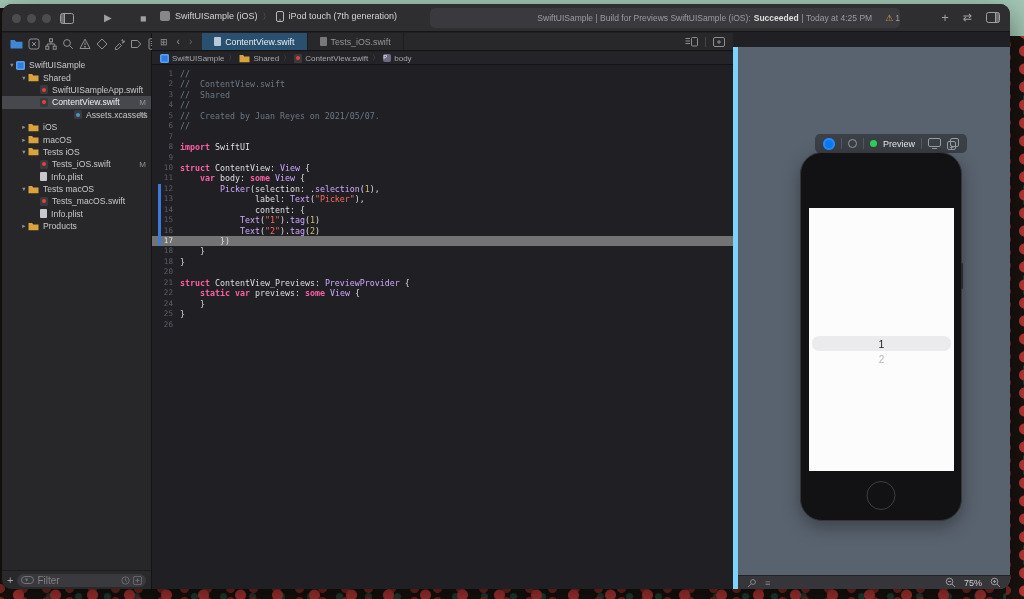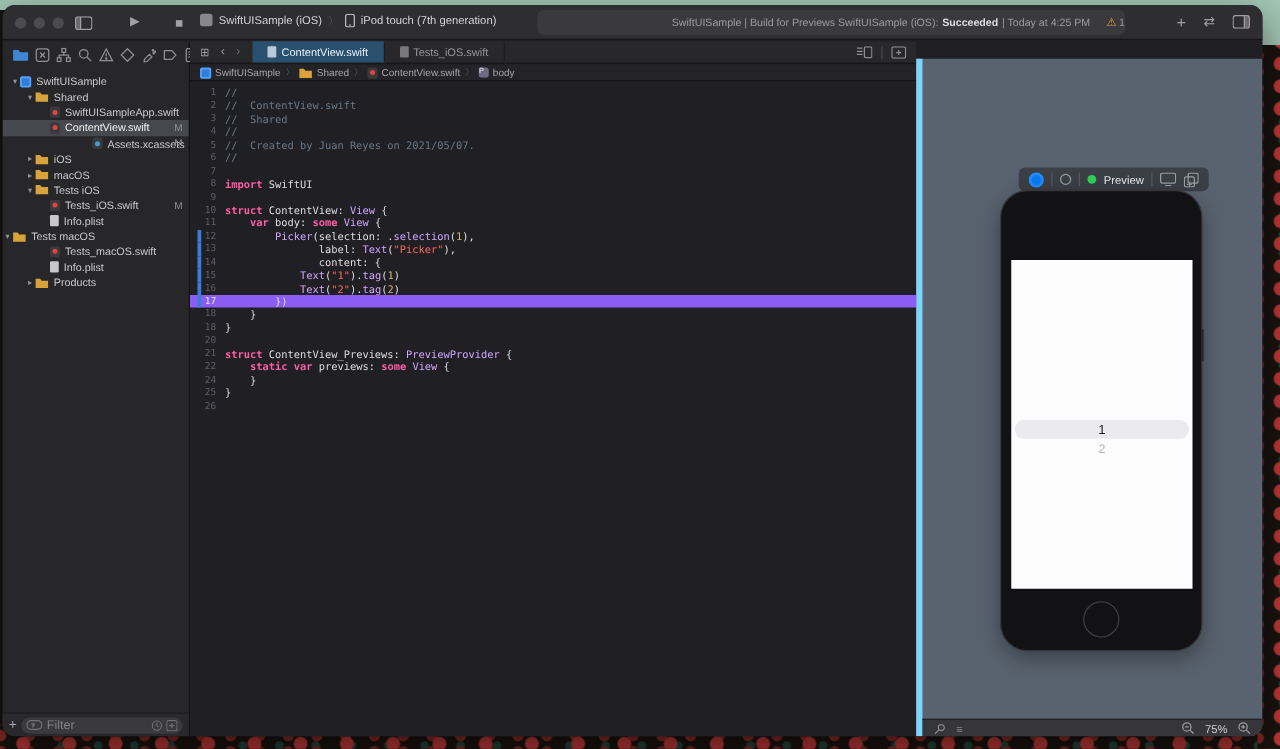--- a/index.html
+++ b/index.html
@@ -60,21 +60,21 @@
   .tab.active { background:#29506f; color:#e9eef4; }
   .tab-right { position:absolute; right:8px; top:0; height:18px; display:flex; align-items:center; gap:7px; color:#8e8e93; }
   .vdiv { width:1px; height:10px; background:#46464a; }
   .crumbs { position:absolute; left:0; right:0; top:19px; height:13px; background:#242428; border-bottom:1px solid #141416;
      display:flex; align-items:center; gap:4px; padding-left:8px; font-size:8px; color:#a6a6ab; }
   .crumbs .sep { color:#6d6d72; font-size:7px; }
   .crumb { display:flex; align-items:center; gap:3px; }
   .pbox { width:8px; height:8px; border-radius:2px; background:#6e6a85; color:#e8e8ef; font-size:6px; display:flex; align-items:center; justify-content:center; }
   .code { position:absolute; left:0; right:0; top:33px; bottom:0; overflow:hidden; font-family:"DejaVu Sans Mono", monospace; font-size:8.3px; padding-top:3px; }
   .cline { position:relative; height:10.45px; line-height:10.45px; display:flex; }
-  .cline.cur { background:#8b5cf6; }
+  .cline.cur { background:#737373; }
   .cline.chg::before { content:""; position:absolute; left:6px; top:0; bottom:0; width:3px; background:#3c7bd9; }
   .gut { width:28px; flex:none; text-align:right; padding-right:7px; color:#5d5f66; font-size:7.6px; }
   .cline.cur .gut { color:#e4e4e8; }
   .ctext { white-space:pre; }
   .tk-c{color:#6c7986} .tk-k{color:#fc5fa3;font-weight:bold} .tk-t{color:#d0a8ff} .tk-s{color:#fc6a5d}
   .tk-n{color:#d0bf69} .tk-f{color:#d0a8ff} .tk-m{color:#7ec7b2} .tk-p{color:#dfdfe1}
 
   
   .canvas { position:absolute; left:731px; right:0; top:43px; bottom:0; background:#59636f; border-left:5px solid #7dd3fc; }
   .pv-pill { position:absolute; left:77px; top:87px; height:19px; background:#3b3f46; border-radius:5px;
@@ -287,21 +287,21 @@
             <i style="position: absolute; left: 2px; top: 2.5px; width: 4px; height: 4px; border-radius: 50%; background: rgb(224, 68, 58);"></i>
           </span>
           <span>Tests_iOS.swift</span>
           <span class="badge">M</span>
         </div>
         <div class="trow" style="padding-left: 30px;">
           <span class="disc"></span>
           <span class="ficon" style="display: inline-block; width: 7px; height: 9px; border-radius: 1px; background: rgb(199, 199, 204);"></span>
           <span>Info.plist</span>
         </div>
-        <div class="trow" style="">
+        <div class="trow" style="padding-left: 18px;">
           <span class="disc">▾</span>
           <span class="ficon" style="display: inline-block;">
             <svg width="11" height="9" viewBox="0 0 11 9" style="display:block">
               <path d="M0.5 1 h3.6 l1.2 1.5 h5.2 v5.8 h-10 z" fill="#d9a33c"></path>
             </svg>
           </span>
           <span>Tests macOS</span>
         </div>
         <div class="trow" style="padding-left: 30px;">
           <span class="disc"></span>

